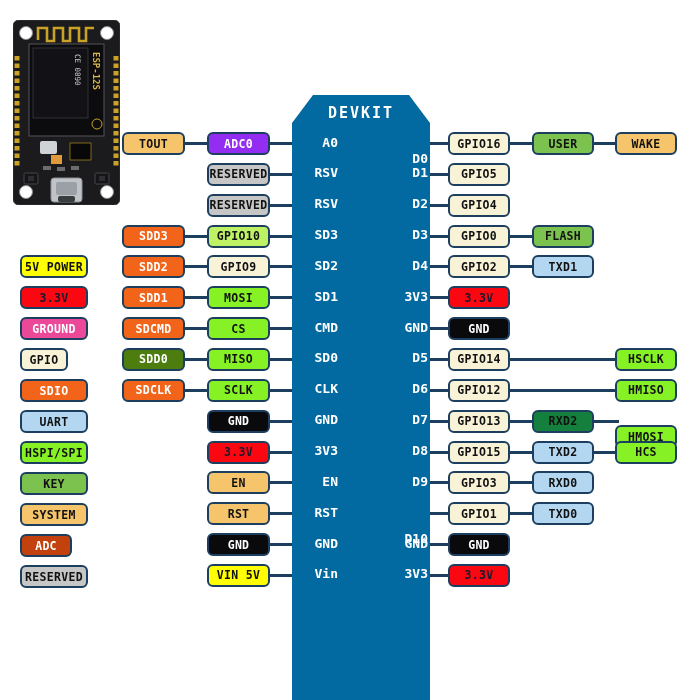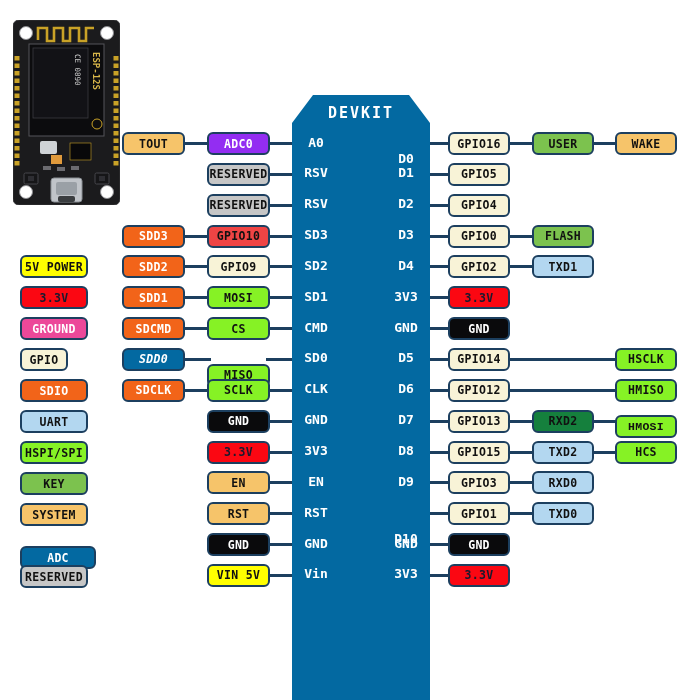--- a/index.html
+++ b/index.html
@@ -6,21 +6,21 @@
   #stage{position:relative;width:700px;height:700px;background:#ffffff;overflow:hidden;
          font-family:"DejaVu Sans Mono",monospace;}
   .chip{position:absolute;left:292px;top:95px;width:138px;height:630px;background:#0369a1;
         clip-path:polygon(21px 0,117px 0,138px 28px,138px 100%,0 100%,0 28px);}
   .chip-title{margin-top:9px;text-align:center;color:#ffffff;font-weight:700;font-size:15px;
         letter-spacing:2px;}
   .pbox{position:absolute;box-sizing:border-box;height:23px;border:2.5px solid #1c3f5f;
         border-radius:6px;display:flex;align-items:center;justify-content:center;
         font-weight:700;font-size:11.5px;letter-spacing:.3px;white-space:nowrap;}
   .wire{position:absolute;height:3px;background:#1c3f5f;}
-  .pinlbl{position:absolute;color:#ffffff;font-weight:700;font-size:13px;text-align:center;}
+  .pinlbl{position:absolute;color:#ffffff;font-weight:700;font-size:13px;text-align:right;}
   .note{position:absolute;left:28px;top:604px;width:660px;color:#1f1f1f;font-style:italic;
         font-size:13px;letter-spacing:-0.2px;}
   .boardwrap{position:absolute;left:13px;top:20px;width:107px;height:185px;}
 </style>
 </head>
 <body>
 
 <div id="stage">
 
   <div class="boardwrap">
@@ -150,43 +150,43 @@
   <div id="boxes">
       <div class="pbox" style="left: 20px; top: 255px; width: 68px; background: rgb(255, 255, 0); color: rgb(17, 17, 17);">5V POWER</div>
       <div class="pbox" style="left: 20px; top: 286px; width: 68px; background: rgb(251, 7, 18); color: rgb(26, 26, 46);">3.3V</div>
       <div class="pbox" style="left: 20px; top: 317px; width: 68px; background: #ec4899; color: rgb(255, 255, 255);">GROUND</div>
       <div class="pbox" style="left: 20px; top: 348px; width: 48px; background: rgb(248, 243, 215); color: rgb(17, 17, 17);">GPIO</div>
       <div class="pbox" style="left: 20px; top: 379px; width: 68px; background: rgb(242, 100, 25); color: rgb(255, 255, 255);">SDIO</div>
       <div class="pbox" style="left: 20px; top: 410px; width: 68px; background: rgb(179, 215, 240); color: rgb(17, 17, 17);">UART</div>
       <div class="pbox" style="left: 20px; top: 441px; width: 68px; background: rgb(134, 242, 37); color: rgb(17, 17, 17);">HSPI/SPI</div>
       <div class="pbox" style="left: 20px; top: 472px; width: 68px; background: rgb(124, 194, 78); color: rgb(17, 17, 17);">KEY</div>
       <div class="pbox" style="left: 20px; top: 503px; width: 68px; background: rgb(246, 196, 106); color: rgb(17, 17, 17);">SYSTEM</div>
-      <div class="pbox" style="left: 20px; top: 534px; width: 76px; background: #0369a1; color: rgb(255, 255, 255); margin-top: 12px;">ADC</div>
+      <div class="pbox" style="left: 20px; top: 534px; width: 52px; background: #c2410c; color: rgb(255, 255, 255);">ADC</div>
       <div class="pbox" style="left: 20px; top: 565px; width: 68px; background: rgb(198, 198, 198); color: rgb(17, 17, 17);">RESERVED</div>
       <div class="pbox" style="left: 207px; top: 132px; width: 63px; background: rgb(147, 45, 242); color: rgb(255, 255, 255);">ADC0</div>
       <div class="pbox" style="left: 122px; top: 132px; width: 63px; background: rgb(246, 196, 106); color: rgb(17, 17, 17);">TOUT</div>
       <div class="pinlbl" style="left: 294px; width: 44px; top: 134.5px;">A0</div>
       <div class="pbox" style="left: 207px; top: 162.85px; width: 63px; background: rgb(198, 198, 198); color: rgb(17, 17, 17);">RESERVED</div>
       <div class="pinlbl" style="left: 294px; width: 44px; top: 165.35px;">RSV</div>
       <div class="pbox" style="left: 207px; top: 193.7px; width: 63px; background: rgb(198, 198, 198); color: rgb(17, 17, 17);">RESERVED</div>
       <div class="pinlbl" style="left: 294px; width: 44px; top: 196.2px;">RSV</div>
-      <div class="pbox" style="left: 207px; top: 224.55px; width: 63px; background: #ef4444; color: rgb(17, 17, 17);">GPIO10</div>
+      <div class="pbox" style="left: 207px; top: 224.55px; width: 63px; background: #bef264; color: rgb(17, 17, 17);">GPIO10</div>
       <div class="pbox" style="left: 122px; top: 224.55px; width: 63px; background: rgb(242, 100, 25); color: rgb(255, 255, 255);">SDD3</div>
       <div class="pinlbl" style="left: 294px; width: 44px; top: 227.05px;">SD3</div>
       <div class="pbox" style="left: 207px; top: 255.4px; width: 63px; background: rgb(248, 243, 215); color: rgb(17, 17, 17);">GPIO9</div>
       <div class="pbox" style="left: 122px; top: 255.4px; width: 63px; background: rgb(242, 100, 25); color: rgb(255, 255, 255);">SDD2</div>
       <div class="pinlbl" style="left: 294px; width: 44px; top: 257.9px;">SD2</div>
       <div class="pbox" style="left: 207px; top: 286.25px; width: 63px; background: rgb(134, 242, 37); color: rgb(17, 17, 17);">MOSI</div>
       <div class="pbox" style="left: 122px; top: 286.25px; width: 63px; background: rgb(242, 100, 25); color: rgb(255, 255, 255);">SDD1</div>
       <div class="pinlbl" style="left: 294px; width: 44px; top: 288.75px;">SD1</div>
       <div class="pbox" style="left: 207px; top: 317.1px; width: 63px; background: rgb(134, 242, 37); color: rgb(17, 17, 17);">CS</div>
       <div class="pbox" style="left: 122px; top: 317.1px; width: 63px; background: rgb(242, 100, 25); color: rgb(255, 255, 255);">SDCMD</div>
       <div class="pinlbl" style="left: 294px; width: 44px; top: 319.6px;">CMD</div>
-      <div class="pbox" style="left: 207px; top: 347.95px; width: 63px; background: rgb(134, 242, 37); color: rgb(17, 17, 17); margin-top: 16px;">MISO</div>
-      <div class="pbox" style="left: 122px; top: 347.95px; width: 63px; background: #0369a1; color: rgb(255, 255, 255); font-style: italic;">SDD0</div>
+      <div class="pbox" style="left: 207px; top: 347.95px; width: 63px; background: rgb(134, 242, 37); color: rgb(17, 17, 17);">MISO</div>
+      <div class="pbox" style="left: 122px; top: 347.95px; width: 63px; background: #4d7c0f; color: rgb(255, 255, 255);">SDD0</div>
       <div class="pinlbl" style="left: 294px; width: 44px; top: 350.45px;">SD0</div>
       <div class="pbox" style="left: 207px; top: 378.8px; width: 63px; background: rgb(134, 242, 37); color: rgb(17, 17, 17);">SCLK</div>
       <div class="pbox" style="left: 122px; top: 378.8px; width: 63px; background: rgb(242, 100, 25); color: rgb(255, 255, 255);">SDCLK</div>
       <div class="pinlbl" style="left: 294px; width: 44px; top: 381.3px;">CLK</div>
       <div class="pbox" style="left: 207px; top: 409.65px; width: 63px; background: rgb(10, 10, 12); color: rgb(255, 255, 255);">GND</div>
       <div class="pinlbl" style="left: 294px; width: 44px; top: 412.15px;">GND</div>
       <div class="pbox" style="left: 207px; top: 440.5px; width: 63px; background: rgb(251, 7, 18); color: rgb(26, 26, 46);">3.3V</div>
       <div class="pinlbl" style="left: 294px; width: 44px; top: 443px;">3V3</div>
       <div class="pbox" style="left: 207px; top: 471.35px; width: 63px; background: rgb(246, 196, 106); color: rgb(17, 17, 17);">EN</div>
       <div class="pinlbl" style="left: 294px; width: 44px; top: 473.85px;">EN</div>
@@ -215,21 +215,21 @@
       <div class="pbox" style="left: 448px; top: 317.1px; width: 62px; background: rgb(10, 10, 12); color: rgb(255, 255, 255);">GND</div>
       <div class="pinlbl" style="left: 384px; width: 44px; top: 319.6px;">GND</div>
       <div class="pbox" style="left: 448px; top: 347.95px; width: 62px; background: rgb(248, 243, 215); color: rgb(17, 17, 17);">GPIO14</div>
       <div class="pbox" style="left: 615px; top: 347.95px; width: 62px; background: rgb(134, 242, 37); color: rgb(17, 17, 17);">HSCLK</div>
       <div class="pinlbl" style="left: 384px; width: 44px; top: 350.45px;">D5</div>
       <div class="pbox" style="left: 448px; top: 378.8px; width: 62px; background: rgb(248, 243, 215); color: rgb(17, 17, 17);">GPIO12</div>
       <div class="pbox" style="left: 615px; top: 378.8px; width: 62px; background: rgb(134, 242, 37); color: rgb(17, 17, 17);">HMISO</div>
       <div class="pinlbl" style="left: 384px; width: 44px; top: 381.3px;">D6</div>
       <div class="pbox" style="left: 448px; top: 409.65px; width: 62px; background: rgb(248, 243, 215); color: rgb(17, 17, 17);">GPIO13</div>
       <div class="pbox" style="left: 532px; top: 409.65px; width: 62px; background: #15803d; color: rgb(17, 17, 17);">RXD2</div>
-      <div class="pbox" style="left: 615px; top: 415px; width: 62px; background: rgb(134, 242, 37); color: rgb(17, 17, 17); font-family: Liberation Mono, monospace;">HMOSI</div>
+      <div class="pbox" style="left: 615px; top: 425px; width: 62px; background: rgb(134, 242, 37); color: rgb(17, 17, 17);">HMOSI</div>
       <div class="pinlbl" style="left: 384px; width: 44px; top: 412.15px;">D7</div>
       <div class="pbox" style="left: 448px; top: 440.5px; width: 62px; background: rgb(248, 243, 215); color: rgb(17, 17, 17);">GPIO15</div>
       <div class="pbox" style="left: 532px; top: 440.5px; width: 62px; background: rgb(179, 215, 240); color: rgb(17, 17, 17);">TXD2</div>
       <div class="pbox" style="left: 615px; top: 440.5px; width: 62px; background: rgb(134, 242, 37); color: rgb(17, 17, 17);">HCS</div>
       <div class="pinlbl" style="left: 384px; width: 44px; top: 443px;">D8</div>
       <div class="pbox" style="left: 448px; top: 471.35px; width: 62px; background: rgb(248, 243, 215); color: rgb(17, 17, 17);">GPIO3</div>
       <div class="pbox" style="left: 532px; top: 471.35px; width: 62px; background: rgb(179, 215, 240); color: rgb(17, 17, 17);">RXD0</div>
       <div class="pinlbl" style="left: 384px; width: 44px; top: 473.85px;">D9</div>
       <div class="pbox" style="left: 448px; top: 502.2px; width: 62px; background: rgb(248, 243, 215); color: rgb(17, 17, 17);">GPIO1</div>
       <div class="pbox" style="left: 532px; top: 502.2px; width: 62px; background: rgb(179, 215, 240); color: rgb(17, 17, 17);">TXD0</div>

